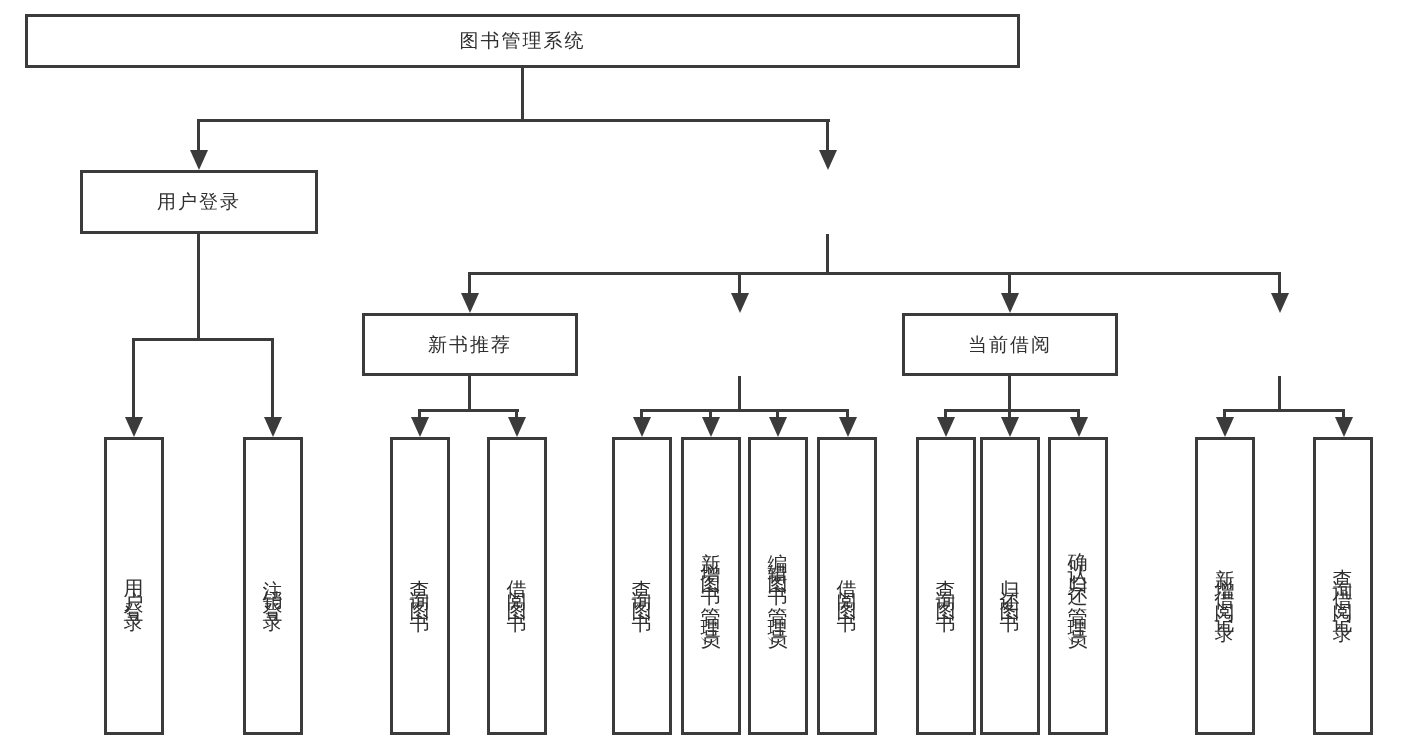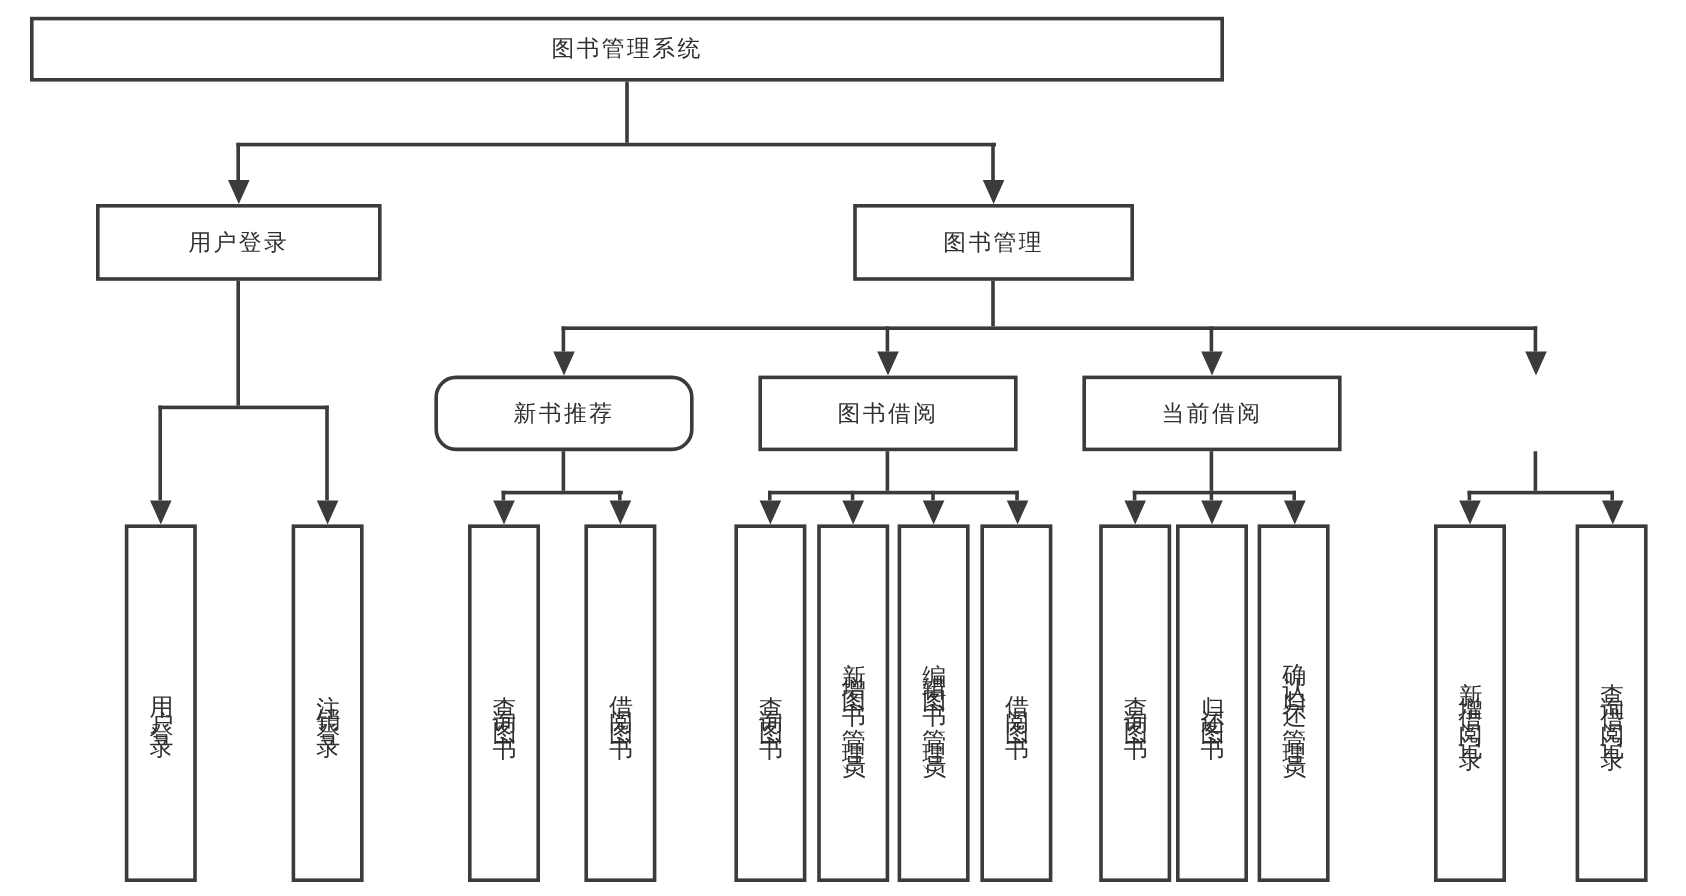--- a/index.html
+++ b/index.html
@@ -68,42 +68,40 @@
   <div class="box" style="left:25px;top:14px;width:995px;height:54px;">图书管理系统</div>
 
   <div class="vl" style="left:521px;top:68px;height:51px;"></div>
   <div class="hl" style="left:197px;top:119px;width:633px;"></div>
   <div class="vl" style="left:197px;top:119px;height:33px;"></div>
   <div class="arrow" style="left:190px;top:150px;"></div>
   <div class="vl" style="left:826px;top:119px;height:33px;"></div>
   <div class="arrow" style="left:819px;top:150px;"></div>
 
   <div class="box" style="left:80px;top:170px;width:238px;height:64px;">用户登录</div>
-  <div class="box" style="left:711px;top:170px;width:234px;height:64px;">图书管理</div>
 
   <div class="vl" style="left:197px;top:234px;height:104px;"></div>
   <div class="hl" style="left:132px;top:338px;width:142px;"></div>
   <div class="vl" style="left:132px;top:338px;height:79px;"></div>
   <div class="arrow" style="left:125px;top:417px;"></div>
   <div class="vl" style="left:271px;top:338px;height:79px;"></div>
   <div class="arrow" style="left:264px;top:417px;"></div>
 
   <div class="vl" style="left:826px;top:234px;height:38px;"></div>
   <div class="hl" style="left:468px;top:272px;width:813px;"></div>
   <div class="vl" style="left:468px;top:272px;height:21px;"></div>
   <div class="arrow" style="left:461px;top:293px;"></div>
   <div class="vl" style="left:738px;top:272px;height:21px;"></div>
   <div class="arrow" style="left:731px;top:293px;"></div>
   <div class="vl" style="left:1008px;top:272px;height:21px;"></div>
   <div class="arrow" style="left:1001px;top:293px;"></div>
   <div class="vl" style="left:1278px;top:272px;height:21px;"></div>
   <div class="arrow" style="left:1271px;top:293px;"></div>
 
-  <div class="box" style="left:362px;top:313px;width:216px;height:63px;border-radius:18px;">新书推荐</div>
-  <div class="box" style="left:632px;top:313px;width:216px;height:63px;">图书借阅</div>
+  <div class="box" style="left:362px;top:313px;width:216px;height:63px;">新书推荐</div>
   <div class="box" style="left:902px;top:313px;width:216px;height:63px;">当前借阅</div>
 
   <div class="vl" style="left:468px;top:376px;height:33px;"></div>
   <div class="hl" style="left:418px;top:409px;width:101px;"></div>
   <div class="vl" style="left:418px;top:409px;height:8px;"></div>
   <div class="arrow" style="left:411px;top:417px;"></div>
   <div class="vl" style="left:515px;top:409px;height:8px;"></div>
   <div class="arrow" style="left:508px;top:417px;"></div>
 
   <div class="vl" style="left:738px;top:376px;height:33px;"></div>

